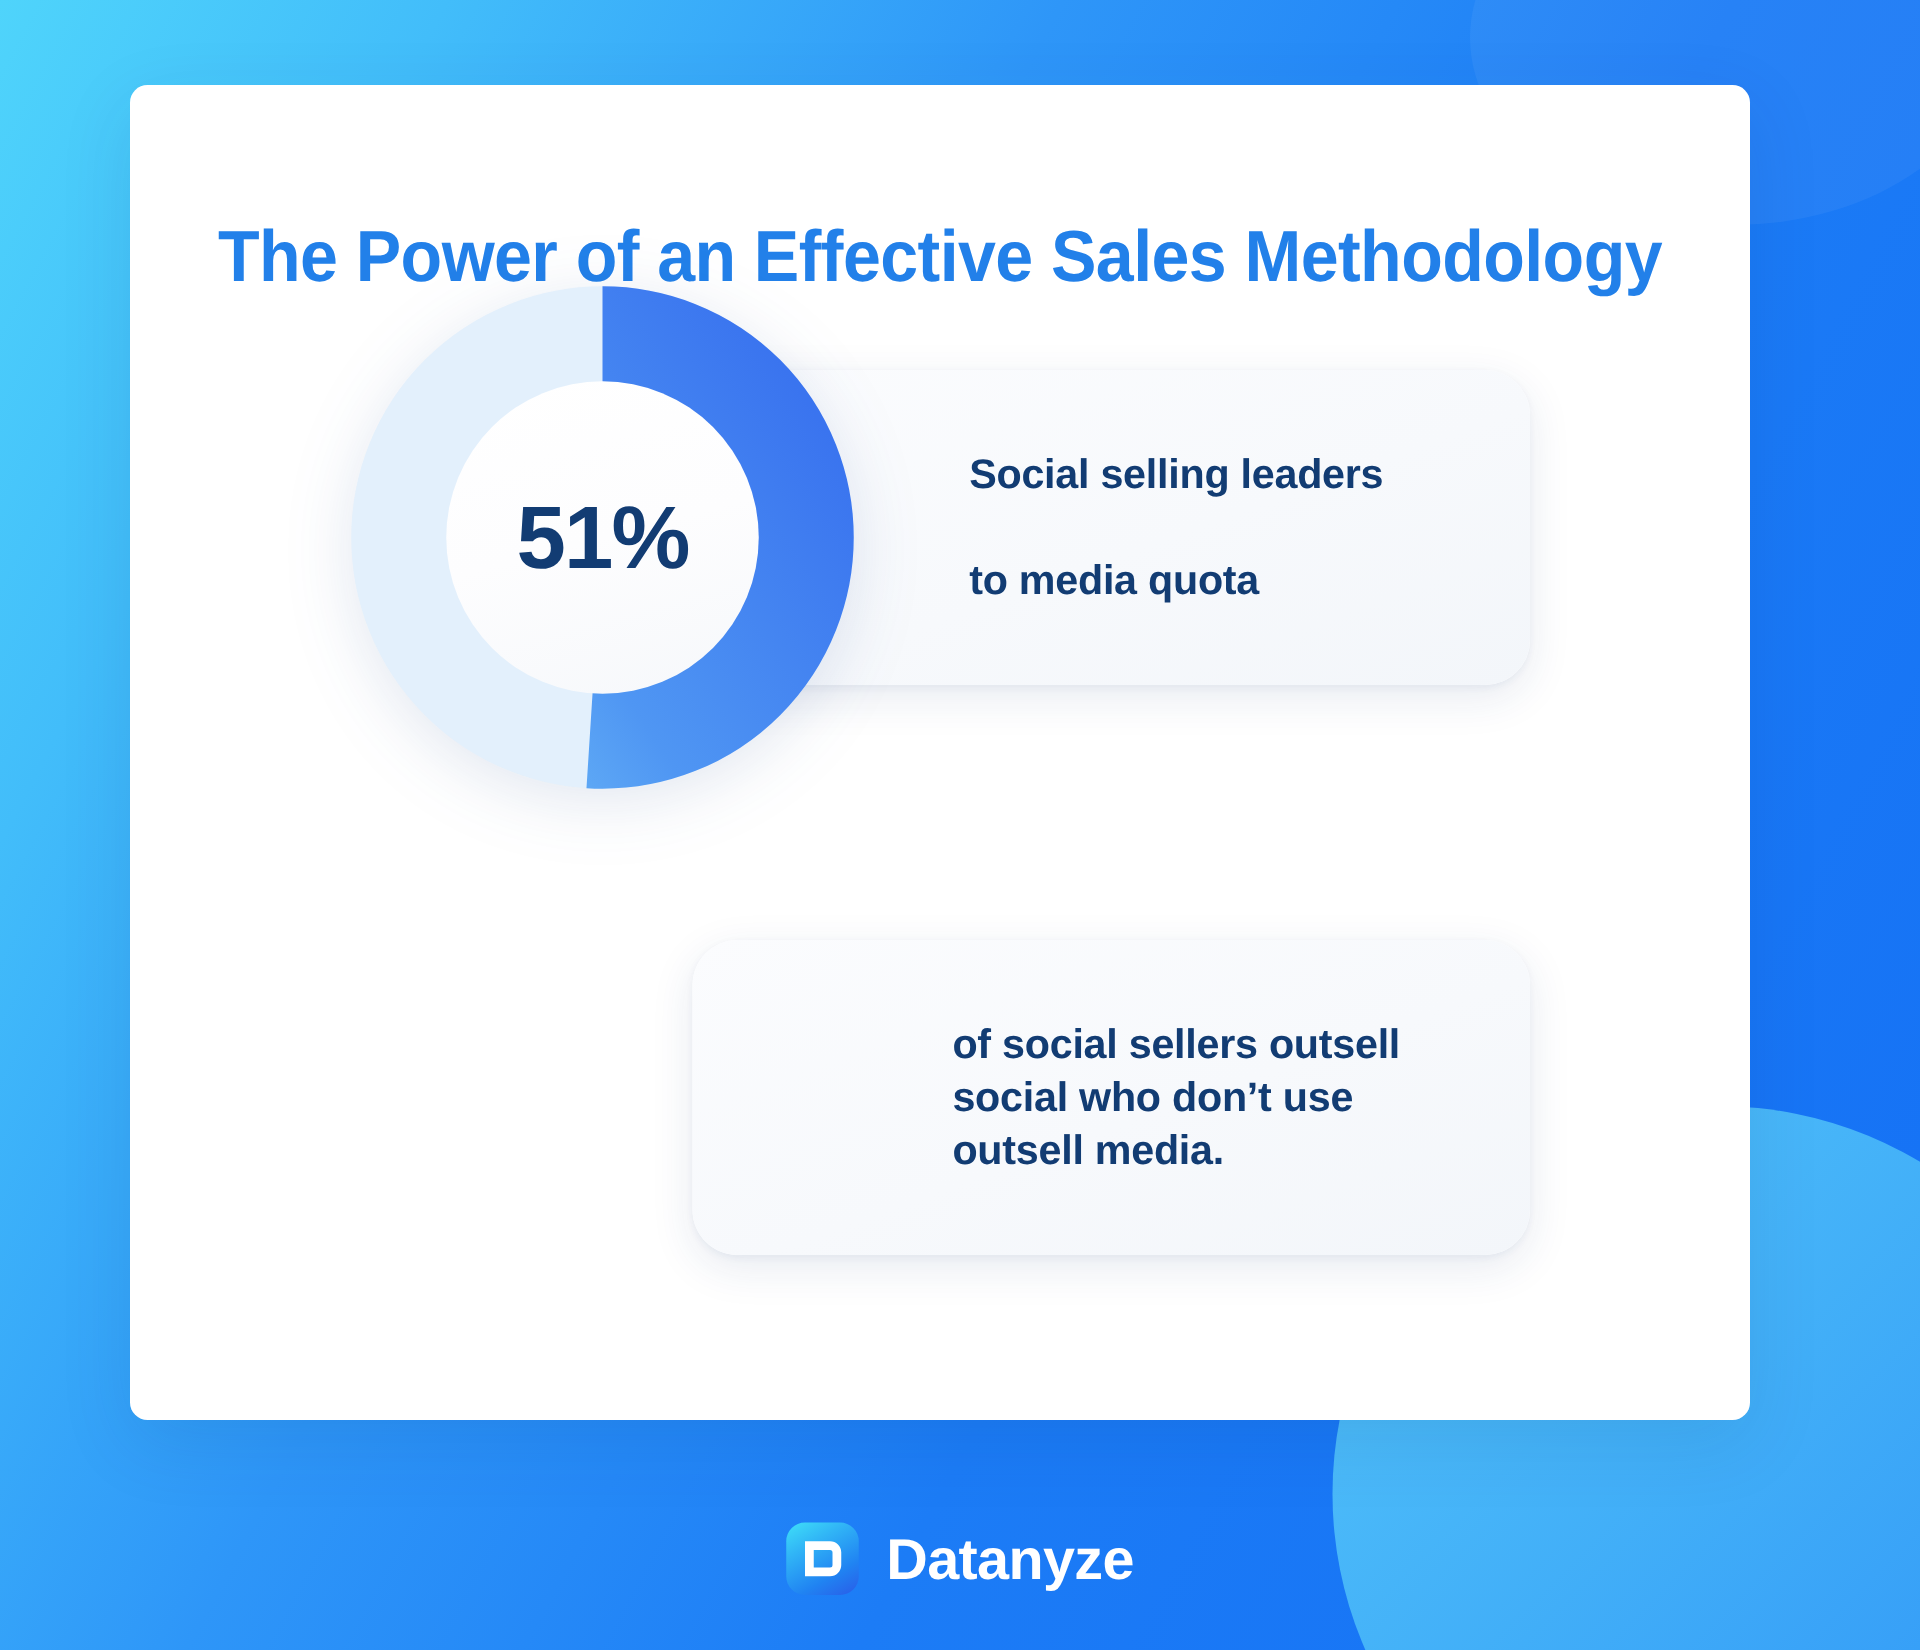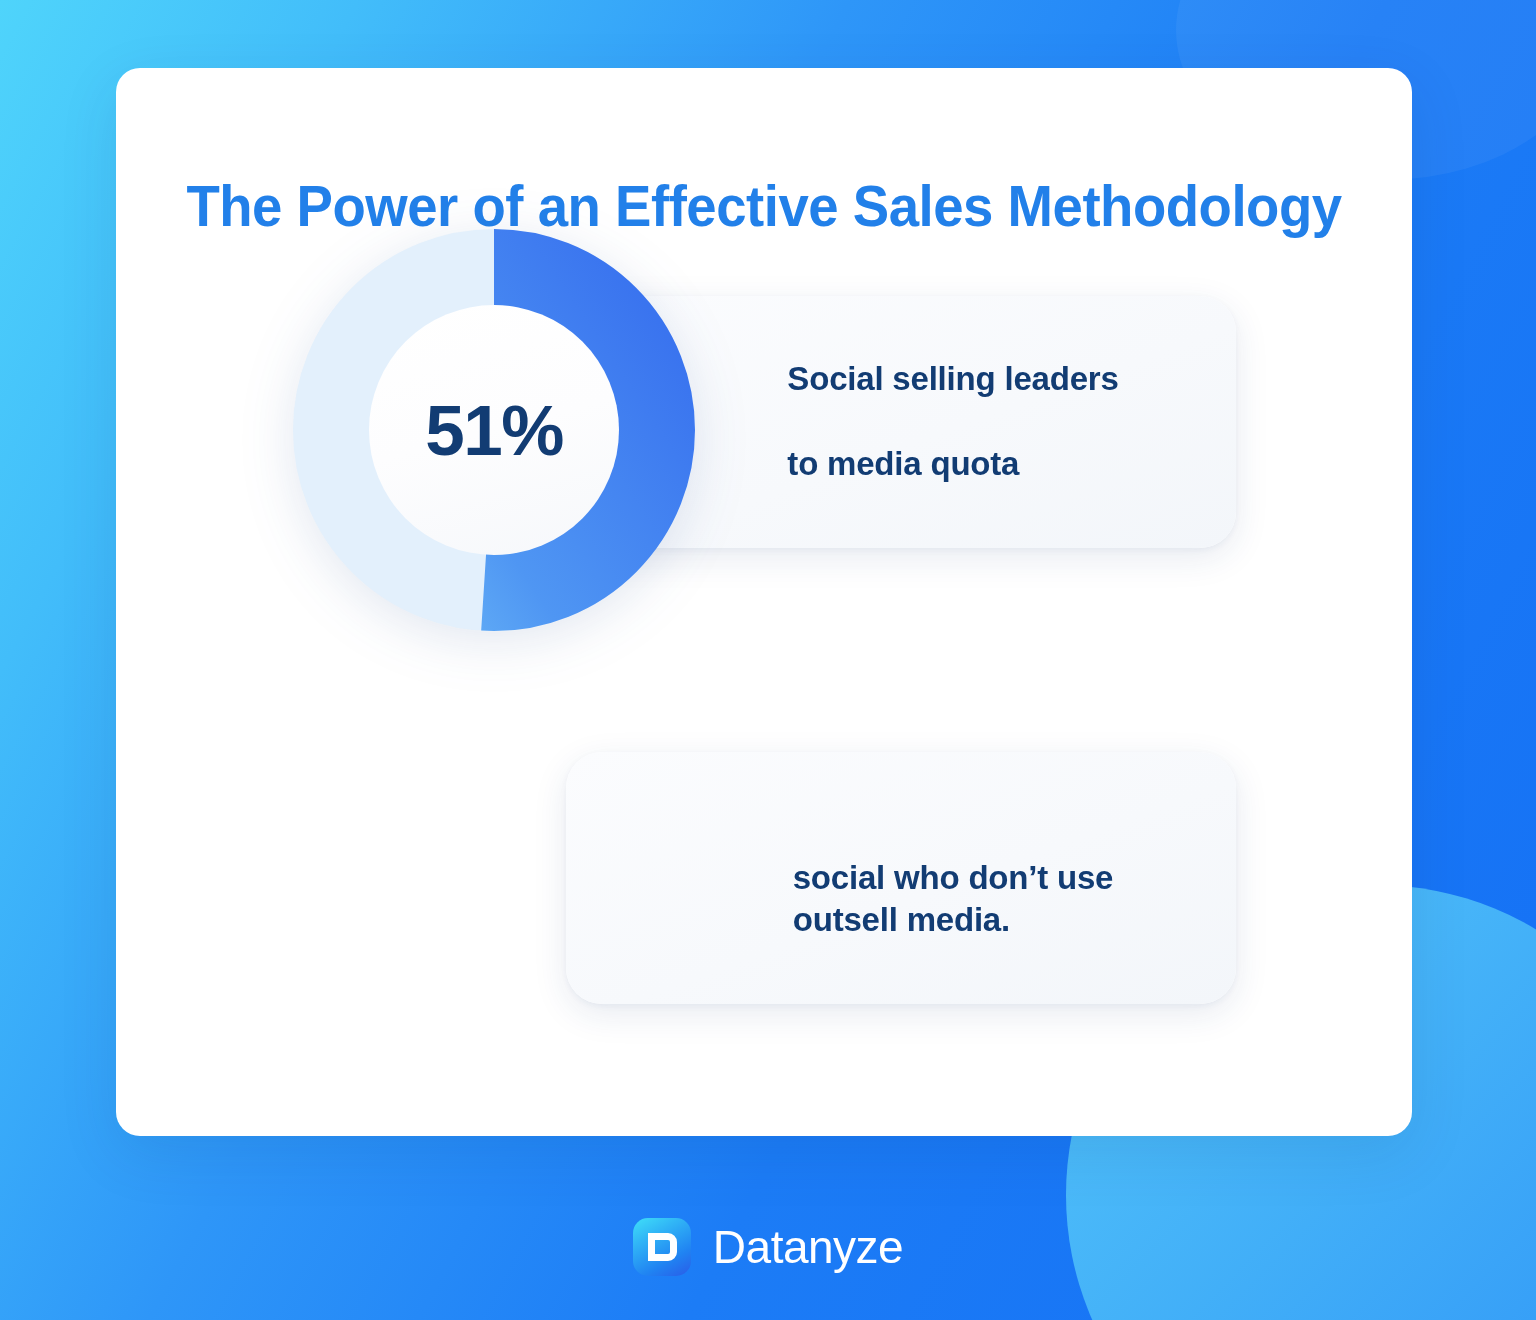--- a/index.html
+++ b/index.html
@@ -28,24 +28,24 @@
     position:absolute;
     width:420px; height:300px;
     right:-60px; top:-120px;
     border-radius:50%;
     background:rgba(255,255,255,.05);
   }
 
   
   #card {
     position:absolute;
-    left:116px; top:68px;
+    left:104px; top:68px;
     width:1296px; height:1068px;
     background:#FFFFFF;
-    border-radius:24px;
+    border-radius:14px;
     box-shadow:0 18px 60px rgba(5,45,110,.10);
     overflow:hidden;
   }
 
   #title {
     position:absolute;
     left:0; right:0; top:104px;
     text-align:center;
     font-size:58px;
     font-weight:bold;
@@ -116,21 +116,21 @@
     position:relative;
     width:58px; height:58px;
     border-radius:15px;
     background:linear-gradient(150deg,#3FE0F8 0%,#31B6F6 30%,#2083F2 70%,#2A5CE8 100%);
     overflow:hidden;
   }
   #logo-mark svg { position:absolute; left:0; top:0; }
   #logo-text {
     color:#FFFFFF;
     font-size:46px;
-    font-weight:normal;
+    font-weight:bold;
     letter-spacing:-.5px;
   }
 </style>
 </head>
 <body>
 
 <div id="bg">
   <div id="bg-blob2"></div>
   <div id="bg-blob"></div>
 </div>
@@ -167,21 +167,21 @@
         <span class="donut-value">51%</span>
       </div>
     </div>
 
   </div>
 
   <div class="stat-row" id="row-2">
 
     <div class="textbox">
       <p>
-        <br>
+        <span>of social sellers outsell</span><br>
         <span>social who don’t use</span><br>
         <span>outsell media.</span>
       </p>
     </div>
 
 
   </div>
 
 </div>
 

